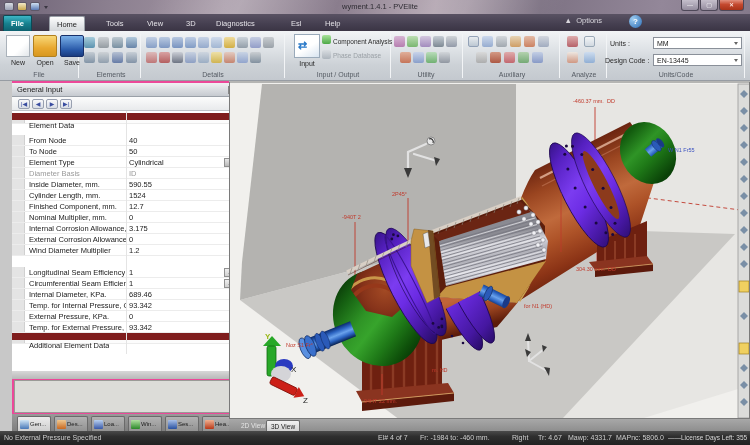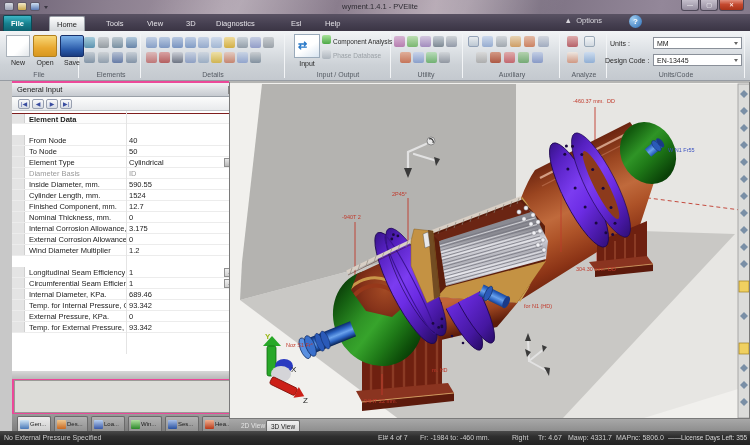--- a/index.html
+++ b/index.html
@@ -35,21 +35,21 @@
 .dda{position:absolute;right:3px;top:4px;width:0;height:0;border-left:2.5px solid transparent;border-right:2.5px solid transparent;border-top:3.5px solid #666}
 
 #panel{position:absolute;left:12px;top:81px;width:229px;height:430px;background:#ec4899;border-right:1px solid #7a7a7a}
 #ptitle{position:absolute;left:0;top:2px;width:229px;height:14px;background:linear-gradient(#f0f1f3,#c6cad0);border-bottom:1px solid #9aa0a8;font-size:7.5px;color:#1a1a1a;line-height:14px;padding-left:5px}
 #pnav{position:absolute;left:0;top:16px;width:229px;height:14px;background:linear-gradient(#fcfcfc,#e8eaec);border-bottom:1px solid #c0c4c8}
 .nbtn{position:absolute;top:2px;width:12px;height:10px;border:1px solid #98a0b0;border-radius:2px;background:linear-gradient(#f8f8fa,#d8dce4);color:#3a4da0;font-size:6px;text-align:center;line-height:9px}
 #grid{position:absolute;left:0;top:30px;width:229px;height:265px;background:#fff;font-size:7.5px;color:#1b1b1b}
 .row{position:absolute;left:0;width:228px;height:11px;border-bottom:1px solid #ececec;line-height:11px}
 .row .n{position:absolute;left:17px;top:0;white-space:nowrap;max-width:97px;overflow:hidden}
 .row .v{position:absolute;left:117px;top:0;white-space:nowrap}
-.hdr{font-weight:bold;border-top:1px solid #7f1d1d;background:#fcfcfc}
+.hdr{font-weight:normal;border-top:7px solid #7f1d1d;background:#fcfcfc}
 .gutter{position:absolute;left:0;top:0;width:13px;height:100%;background:#e4e4e4;border-right:1px solid #d0d0d0}
 .ebtn{position:absolute;left:212px;top:1px;width:13px;height:9px;background:linear-gradient(#f0f0f0,#cfcfcf);border:1px solid #909090;font-size:6px;line-height:7px;text-align:center;color:#333}
 #psep{position:absolute;left:0;top:290px;width:229px;height:8px;background:linear-gradient(#d8d8d8,#b8b8b8)}
 #phelp{position:absolute;left:2px;top:299px;width:224px;height:33px;background:#dcdcd8;border:1px solid #9a9a96}
 #ptabs{position:absolute;left:0;top:333px;width:229px;height:17px;background:linear-gradient(#9a9a9a,#7e7e7e)}
 .ptab{position:absolute;top:2px;height:15px;width:34px;background:linear-gradient(#b2b2b2,#929292);border:1px solid #6a6a6a;border-bottom:none;border-radius:2px 2px 0 0;font-size:6px;color:#1a1a1a;line-height:14px;padding:0 0 0 12px;overflow:hidden}
 .ptab.on{background:linear-gradient(#ececec,#cecece)}
 .pticon{position:absolute;left:2px;top:3px;width:9px;height:9px;border-radius:1px}
 
 #status{position:absolute;left:0;top:431px;width:750px;height:14px;background:linear-gradient(#4a4a4a,#2e2e2e 40%,#222);color:#cfcfcf;font-size:7px}
@@ -231,21 +231,21 @@
           <div class="n">Cylinder Length, mm.</div>
           <div class="v">1524</div>
         </div>
     <div class="row" style="top:90px">
           <div class="gutter"></div>
           <div class="n">Finished Component, mm.</div>
           <div class="v">12.7</div>
         </div>
     <div class="row" style="top:101px">
           <div class="gutter"></div>
-          <div class="n">Nominal Thickness, mm.</div>
+          <div class="n">Nominal Multiplier, mm.</div>
           <div class="v">0</div>
         </div>
     <div class="row" style="top:112px">
           <div class="gutter"></div>
           <div class="n">Internal Corrosion Allowance, n</div>
           <div class="v">3.175</div>
         </div>
     <div class="row" style="top:123px">
           <div class="gutter"></div>
           <div class="n">External Corrosion Allowance, n</div>
@@ -280,20 +280,24 @@
         </div>
     <div class="row" style="top:200px">
           <div class="gutter"></div>
           <div class="n">External Pressure, KPa.</div>
           <div class="v">0</div>
         </div>
     <div class="row" style="top:211px">
           <div class="gutter"></div>
           <div class="n">Temp. for External Pressure, C</div>
           <div class="v">93.342</div>
+        </div>
+    <div class="row hdr" style="top:222px">
+          <div class="gutter"></div>
+          <div class="n">Additional Element Data</div>
         </div>
   </div>
   <div style="position:absolute;left:114px;top:30px;width:1px;height:243px;background:#e4e4e4"></div>
   <div id="psep"></div>
   <div id="phelp"></div>
   <div id="ptabs">
     <div class="ptab on" style="left:5px"><i class="pticon" style="background:linear-gradient(#cfe4f4,#4878b8)"></i>Gen...</div>
     <div class="ptab" style="left:42px"><i class="pticon" style="background:linear-gradient(#f0c890,#c86820)"></i>Des...</div>
     <div class="ptab" style="left:79px"><i class="pticon" style="background:linear-gradient(#b8d0f0,#3858a8)"></i>Loa...</div>
     <div class="ptab" style="left:116px"><i class="pticon" style="background:linear-gradient(#b0e0a0,#2a8828)"></i>Win...</div>

